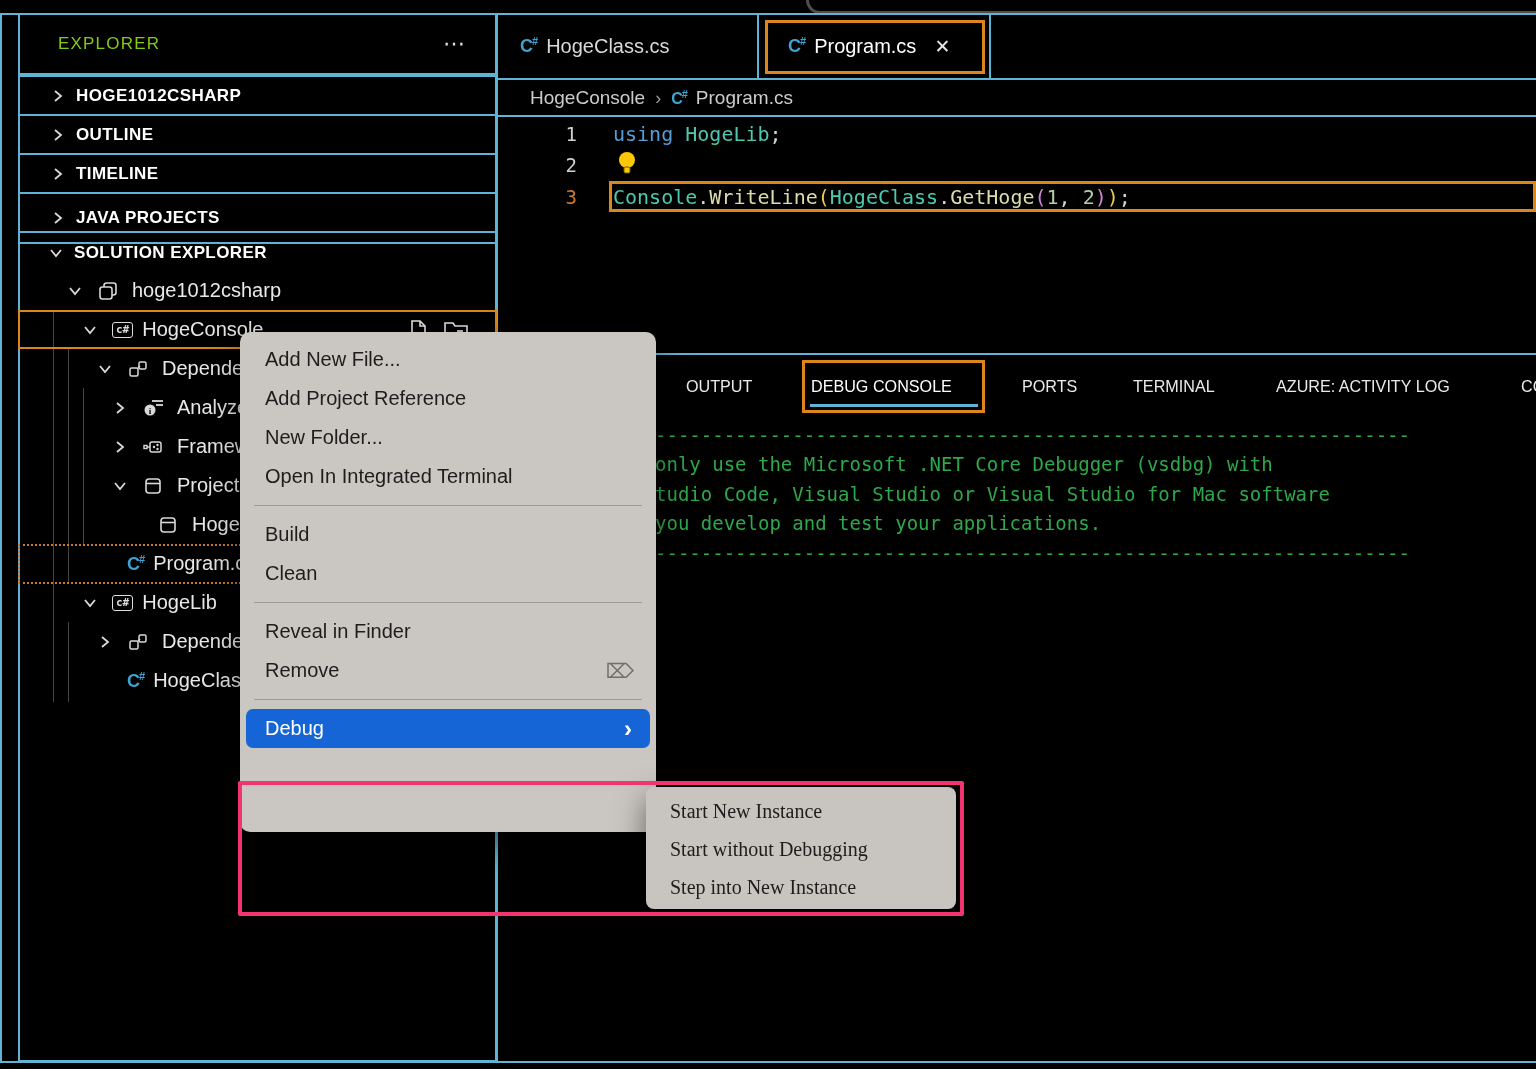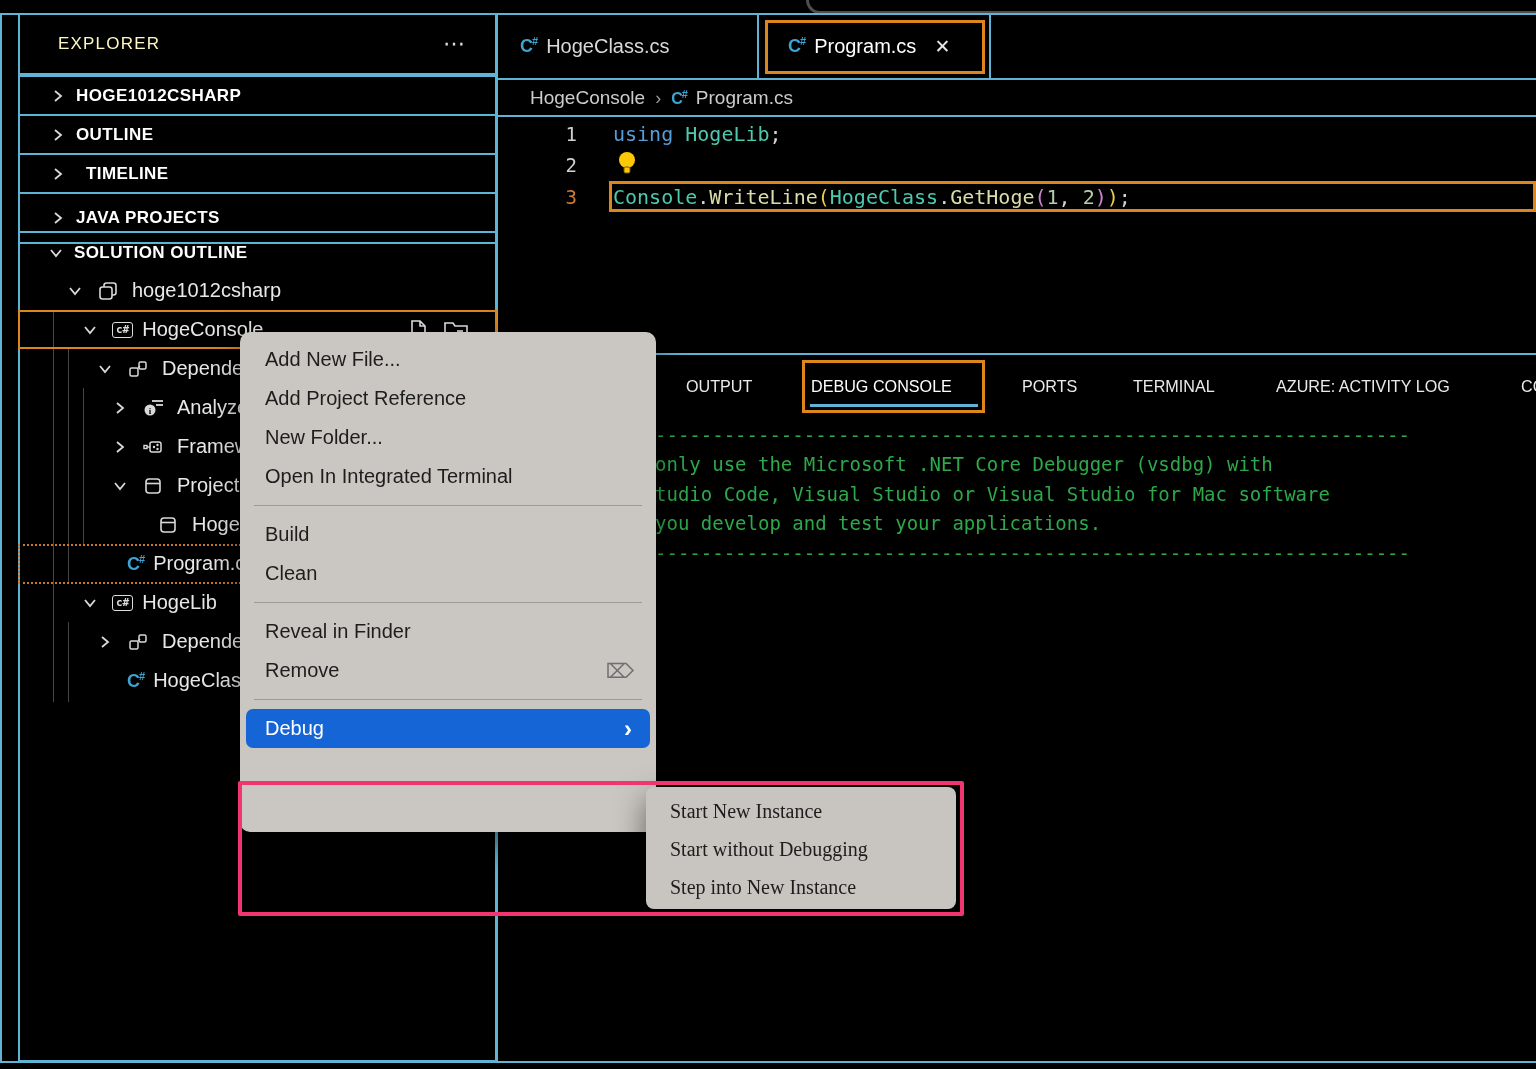--- a/index.html
+++ b/index.html
@@ -7,21 +7,21 @@
          font-family:"Liberation Sans",sans-serif;-webkit-font-smoothing:antialiased;}
   
   .cyan{position:absolute;background:#5FB3D4;z-index:2;}
   .top-decor{position:absolute;left:806px;top:-17px;width:760px;height:28px;
              border-left:3px solid #4e4e4e;border-bottom:3px solid #4e4e4e;
              border-bottom-left-radius:14px;z-index:1;}
   
   .section-box{position:absolute;left:18px;width:479px;border:2px solid #5FB3D4;
                box-sizing:border-box;z-index:2;display:flex;align-items:center;background:transparent;}
   .section-label{color:#fff;font-weight:bold;font-size:17px;letter-spacing:.4px;}
-  .hdr-label{color:#fef9c3;font-size:17px;letter-spacing:1.2px;}
+  .hdr-label{color:#84cc16;font-size:17px;letter-spacing:1.2px;}
   .ellipsis{color:#ddd;font-size:22px;letter-spacing:2px;line-height:10px;}
   .chev{display:inline-block;width:16px;height:16px;flex:none;}
   .chev svg{display:block;}
   .tree-row{position:absolute;left:18px;width:479px;height:39px;display:flex;align-items:center;color:#E8E8E8;font-size:20px;z-index:3;box-sizing:border-box;}
   .tree-icon{display:inline-block;width:26px;height:20px;flex:none;margin-right:9px;}
   .tree-icon svg{display:block;}
   .cs-badge{display:inline-block;border:1.5px solid #ddd;border-radius:3px;color:#ddd;
             font-size:11px;font-weight:bold;padding:1px 3px;margin-right:9px;
             font-family:"DejaVu Sans Mono",monospace;line-height:12px;}
   .cs-icon{color:#3FA3D2;font-weight:bold;font-size:18px;font-family:"Liberation Sans",sans-serif;margin-right:8px;white-space:nowrap;}
@@ -94,40 +94,40 @@
           </svg>
         </span>
         <span class="section-label" style="margin-left: 10px;">OUTLINE</span>
       </div>
       <div class="section-box" style="top: 153px; height: 41px; padding-left: 30px;">
         <span class="chev">
           <svg width="16" height="16" viewBox="0 0 16 16">
             <polyline points="5,3 11,8 5,13" fill="none" stroke="#d9d9d9" stroke-width="1.8"></polyline>
           </svg>
         </span>
-        <span class="section-label" style="margin-left: 20px;">TIMELINE</span>
+        <span class="section-label" style="margin-left: 10px;">TIMELINE</span>
       </div>
       <div class="section-box" style="top: 192px; height: 52px; padding-left: 30px;">
         <span class="chev">
           <svg width="16" height="16" viewBox="0 0 16 16">
             <polyline points="5,3 11,8 5,13" fill="none" stroke="#d9d9d9" stroke-width="1.8"></polyline>
           </svg>
         </span>
         <span class="section-label" style="margin-left: 10px;">JAVA PROJECTS</span>
       </div>
     </div>
 
   <div class="section-box" style="top:231px;height:831px;"></div>
   <div class="tree-row" style="top:233px;padding-left:30px;">
     <span class="chev">
         <svg width="16" height="16" viewBox="0 0 16 16">
           <polyline points="3,5 8,11 13,5" fill="none" stroke="#ddd" stroke-width="1.8"></polyline>
         </svg>
       </span>
-    <span class="section-label" style="margin-left:10px;">SOLUTION OUTLINE</span>
+    <span class="section-label" style="margin-left:10px;">SOLUTION EXPLORER</span>
   </div>
 
   <div class="guide" style="left:53px;top:310px;height:392px;"></div>
   <div class="guide" style="left:68px;top:349px;height:234px;"></div>
   <div class="guide" style="left:83px;top:388px;height:156px;"></div>
   <div class="guide" style="left:68px;top:622px;height:80px;"></div>
 
   <div id="tree">
       <div class="tree-row" style="top: 271px; padding-left: 49px;">
         <span class="chev" style="margin-right: 14px;">

